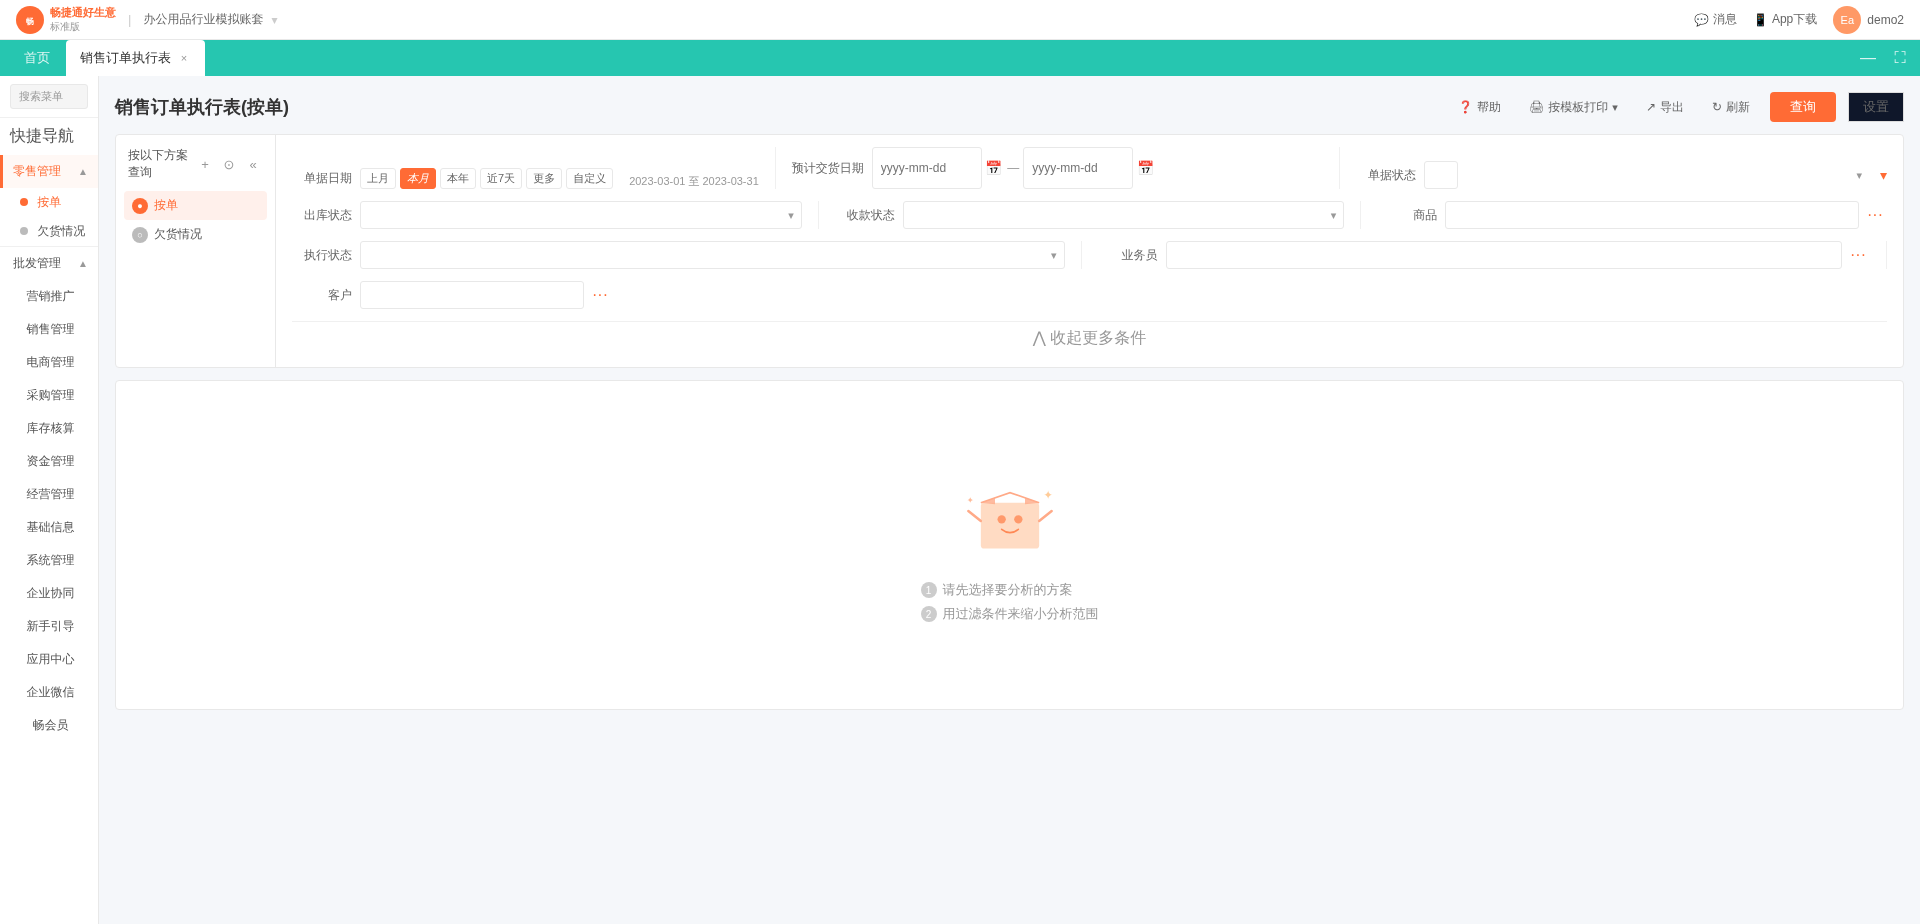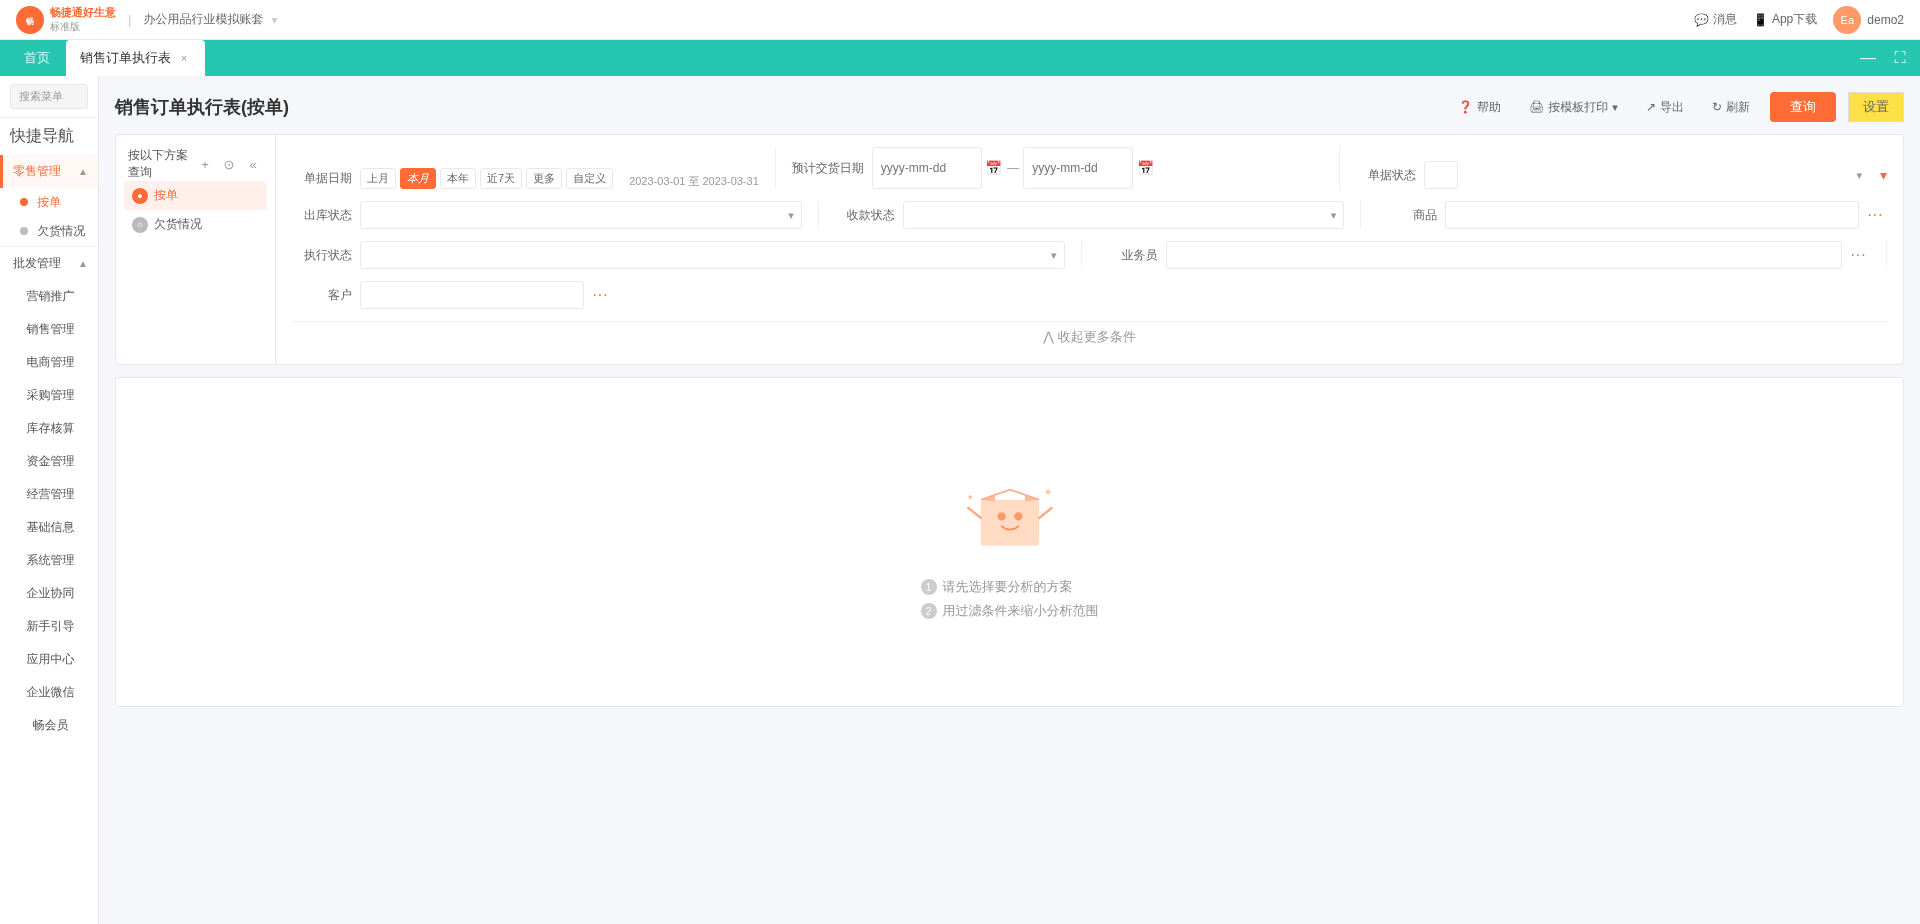--- a/index.html
+++ b/index.html
@@ -217,21 +217,21 @@
     .btn-primary {
       background: #ff6b35;
       color: white;
       border: none;
       padding: 6px 20px;
       border-radius: 4px;
       cursor: pointer;
       font-size: 13px;
     }
     .btn-secondary {
-      background: #fde047;
+      background: #0f172a;
       color: #666;
       border: 1px solid #ddd;
       padding: 5px 14px;
       border-radius: 0;
       cursor: pointer;
       font-size: 13px;
     }
 
     
     .filter-panel {
@@ -244,20 +244,21 @@
     .filter-sidebar {
       width: 160px;
       border-right: 1px solid #e8e8e8;
       padding: 12px 8px;
       flex-shrink: 0;
     }
     .filter-sidebar-header {
       display: flex;
       align-items: center;
       justify-content: space-between;
+      margin-bottom: 10px;
       padding: 0 4px;
     }
     .filter-sidebar-title {
       font-size: 12px;
       color: #555;
     }
     .filter-sidebar-actions {
       display: flex;
       gap: 4px;
     }
@@ -410,21 +411,21 @@
       color: #ff6b35;
       cursor: pointer;
       padding: 0 4px;
     }
 
     .collapse-bar {
       text-align: center;
       padding: 6px;
       border-top: 1px solid #f0f0f0;
       color: #999;
-      font-size: 13px;
+      font-size: 16px;
       cursor: pointer;
     }
 
     
     .empty-state {
       display: flex;
       flex-direction: column;
       align-items: center;
       justify-content: center;
       padding: 80px 20px;

